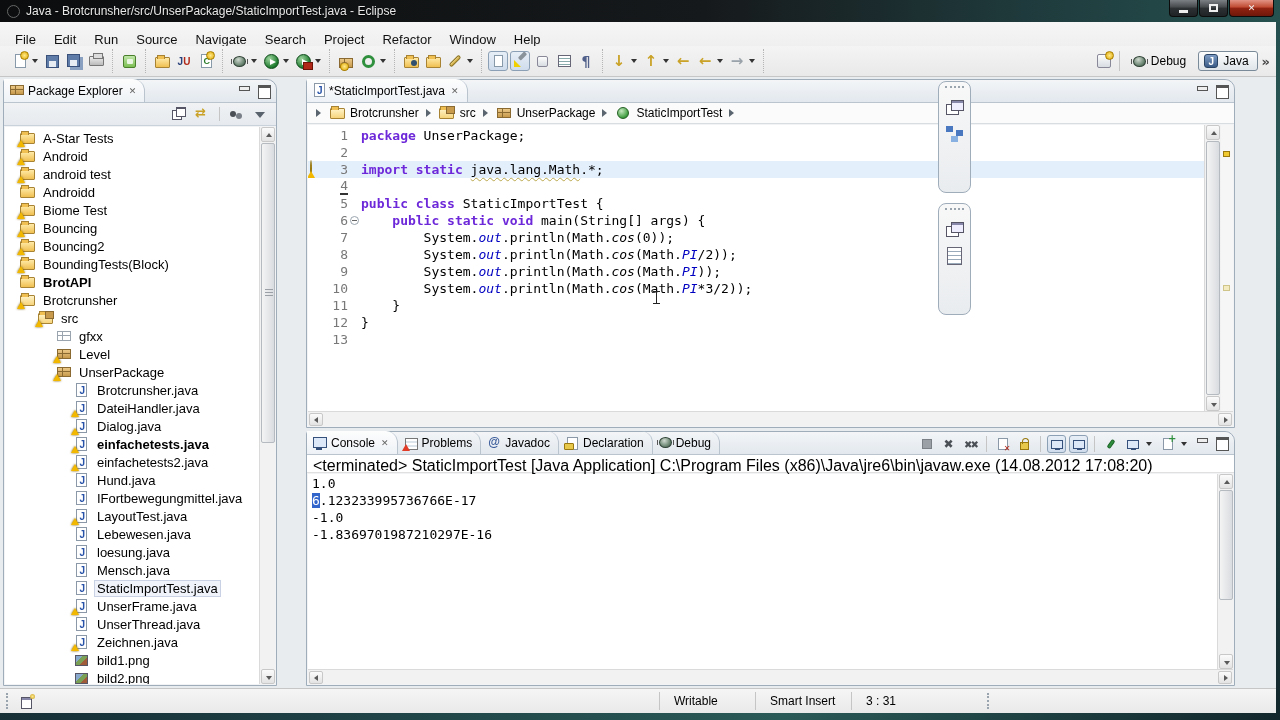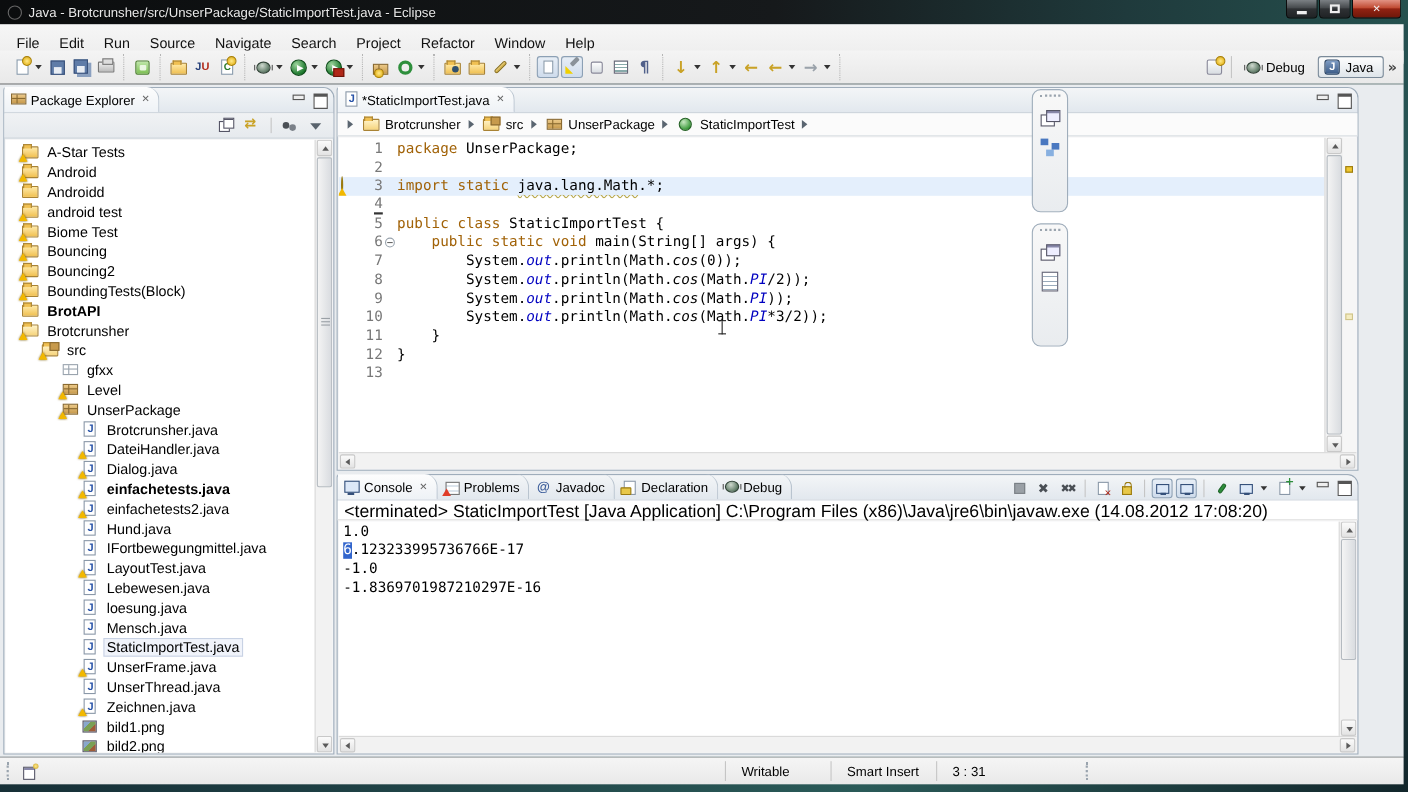--- a/index.html
+++ b/index.html
@@ -87,21 +87,21 @@
   .tabrow { display:flex; align-items:flex-end; height:23px; background:linear-gradient(#f3f5f7,#e2e8ee); border-bottom:1px solid #b9c4cf; border-radius:3px 10px 0 0; position:relative; }
   .vtab { display:flex; align-items:center; gap:4px; height:23px; padding:0 8px 0 6px; font-size:12px;
     border-right:1px solid #b9c4cf; border-top-right-radius:12px; position:relative; }
   .vtab.active { background:linear-gradient(#fdfdfd,#eef2f6); font-weight:normal; }
   .tab-close { color:#666; font:bold 9px "DejaVu Sans",sans-serif; margin-left:2px; }
   .minmax { position:absolute; right:5px; top:4px; display:flex; gap:6px; }
   .mm { width:14px; height:12px; position:relative; }
   .mm-min::before { content:""; position:absolute; left:2px; top:2px; width:9px; height:3px; border:1px solid #555; background:#eee; }
   .mm-max::before { content:""; position:absolute; left:1px; top:1px; width:11px; height:10px; border:1px solid #555; border-top:3px solid #555; background:#fff; }
   
-  #pkgview { left:3px; top:2px; width:301px; height:607px; }
+  #pkgview { left:3px; top:2px; width:274px; height:607px; }
   #pkg-toolbar { height:23px; display:flex; align-items:center; justify-content:flex-end; gap:8px; padding-right:8px;
     background:linear-gradient(#f0f2f4,#e6eaee); border-bottom:1px solid #c9d2da; }
   .pkg-tb-icon { width:16px; height:16px; position:relative; }
   .ico-collapse-all::before { content:""; position:absolute; left:1px; top:4px; width:8px; height:8px; border:1px solid #556; background:#fff; }
   .ico-collapse-all::after { content:""; position:absolute; left:5px; top:1px; width:8px; height:8px; border:1px solid #556; background:#fff; box-shadow:inset 0 3px 0 -2px #556; }
   .ico-link::before { content:"⇄"; position:absolute; left:0; top:-1px; color:#c9a227; font:bold 13px "DejaVu Sans",sans-serif; }
   .ico-focus::before { content:""; position:absolute; left:2px; top:5px; width:6px; height:6px; border-radius:50%; background:#4a4f55; box-shadow:6px 2px 0 #7a8088; }
   .ico-menu::before { content:""; position:absolute; left:3px; top:6px; border-left:5px solid transparent; border-right:5px solid transparent; border-top:6px solid #59636d; }
   #tree-wrap { position:absolute; left:1px; right:1px; top:47px; bottom:1px; background:#fff; overflow:hidden; }
   #tree { position:absolute; left:0; top:2px; right:17px; }
@@ -151,21 +151,21 @@
   .cl { display:flex; height:17px; align-items:center; }
   .cl.hl { background:#e4effc; }
   .ann { width:15px; flex:none; height:17px; position:relative; }
   .num { width:25px; flex:none; text-align:right; color:#787878; font-size:13px; }
   .num span { display:inline-block; }
   .cl.range .num span { border-bottom:2px solid #333; }
   .foldc { width:13px; flex:none; display:flex; justify-content:center; }
   .foldm { width:9px; height:9px; border:1px solid #9aa4ae; border-radius:50%; background:#fff; position:relative; }
   .foldm::after { content:""; position:absolute; left:1px; right:1px; top:3px; border-top:1px solid #666; }
   .ct { white-space:pre; }
-  .c-kw { color:#a16207; font-weight:normal; }
+  .c-kw { color:#6d28d9; font-weight:bold; }
   .c-pl { color:#000000; }
   .c-sf { color:#0000c0; font-style:italic; }
   .c-sm { color:#000; font-style:italic; }
   .c-wv { color:#000; text-decoration:underline wavy #b9a84c; text-underline-offset:3px; text-decoration-thickness:1px; }
   .bulb { width:11px; height:11px; margin:2px; border-radius:50%; background:radial-gradient(circle at 40% 30%,#fff8cf,#edc73a 70%,#caa11a); border:1px solid #9a7a10; position:relative; }
   .bulb::after { content:""; position:absolute; right:-4px; bottom:-2px; border-left:4px solid transparent; border-right:4px solid transparent; border-bottom:7px solid #f2b800; }
   #ed-vsb { position:absolute; right:12px; top:0; bottom:0; width:17px; background:#f2f2f2; border-left:1px solid #dadada; }
   #overview-ruler { position:absolute; right:0; top:0; bottom:0; width:12px; background:#f6f6f6; }
   .ov-mark { position:absolute; left:2px; width:7px; height:6px; }
   .ov-warn { background:#f0c830; border:1px solid #9a7a10; }
@@ -395,30 +395,30 @@
             </span>
             <span class="lbl">A-Star Tests</span>
           </div>
           <div class="trow" style="padding-left: 14px;">
             <span class="ic warn-ov">
               <span class="shape fold-ic"></span>
             </span>
             <span class="lbl">Android</span>
           </div>
           <div class="trow" style="padding-left: 14px;">
-            <span class="ic">
+            <span class="ic warn-ov">
               <span class="shape fold-ic"></span>
             </span>
+            <span class="lbl">android test</span>
+          </div>
+          <div class="trow" style="padding-left: 14px;">
+            <span class="ic">
+              <span class="shape fold-ic"></span>
+            </span>
             <span class="lbl">Androidd</span>
-          </div>
-          <div class="trow" style="padding-left: 14px;">
-            <span class="ic warn-ov">
-              <span class="shape fold-ic"></span>
-            </span>
-            <span class="lbl">android test</span>
           </div>
           <div class="trow" style="padding-left: 14px;">
             <span class="ic warn-ov">
               <span class="shape fold-ic"></span>
             </span>
             <span class="lbl">Biome Test</span>
           </div>
           <div class="trow" style="padding-left: 14px;">
             <span class="ic warn-ov">
               <span class="shape fold-ic"></span>

